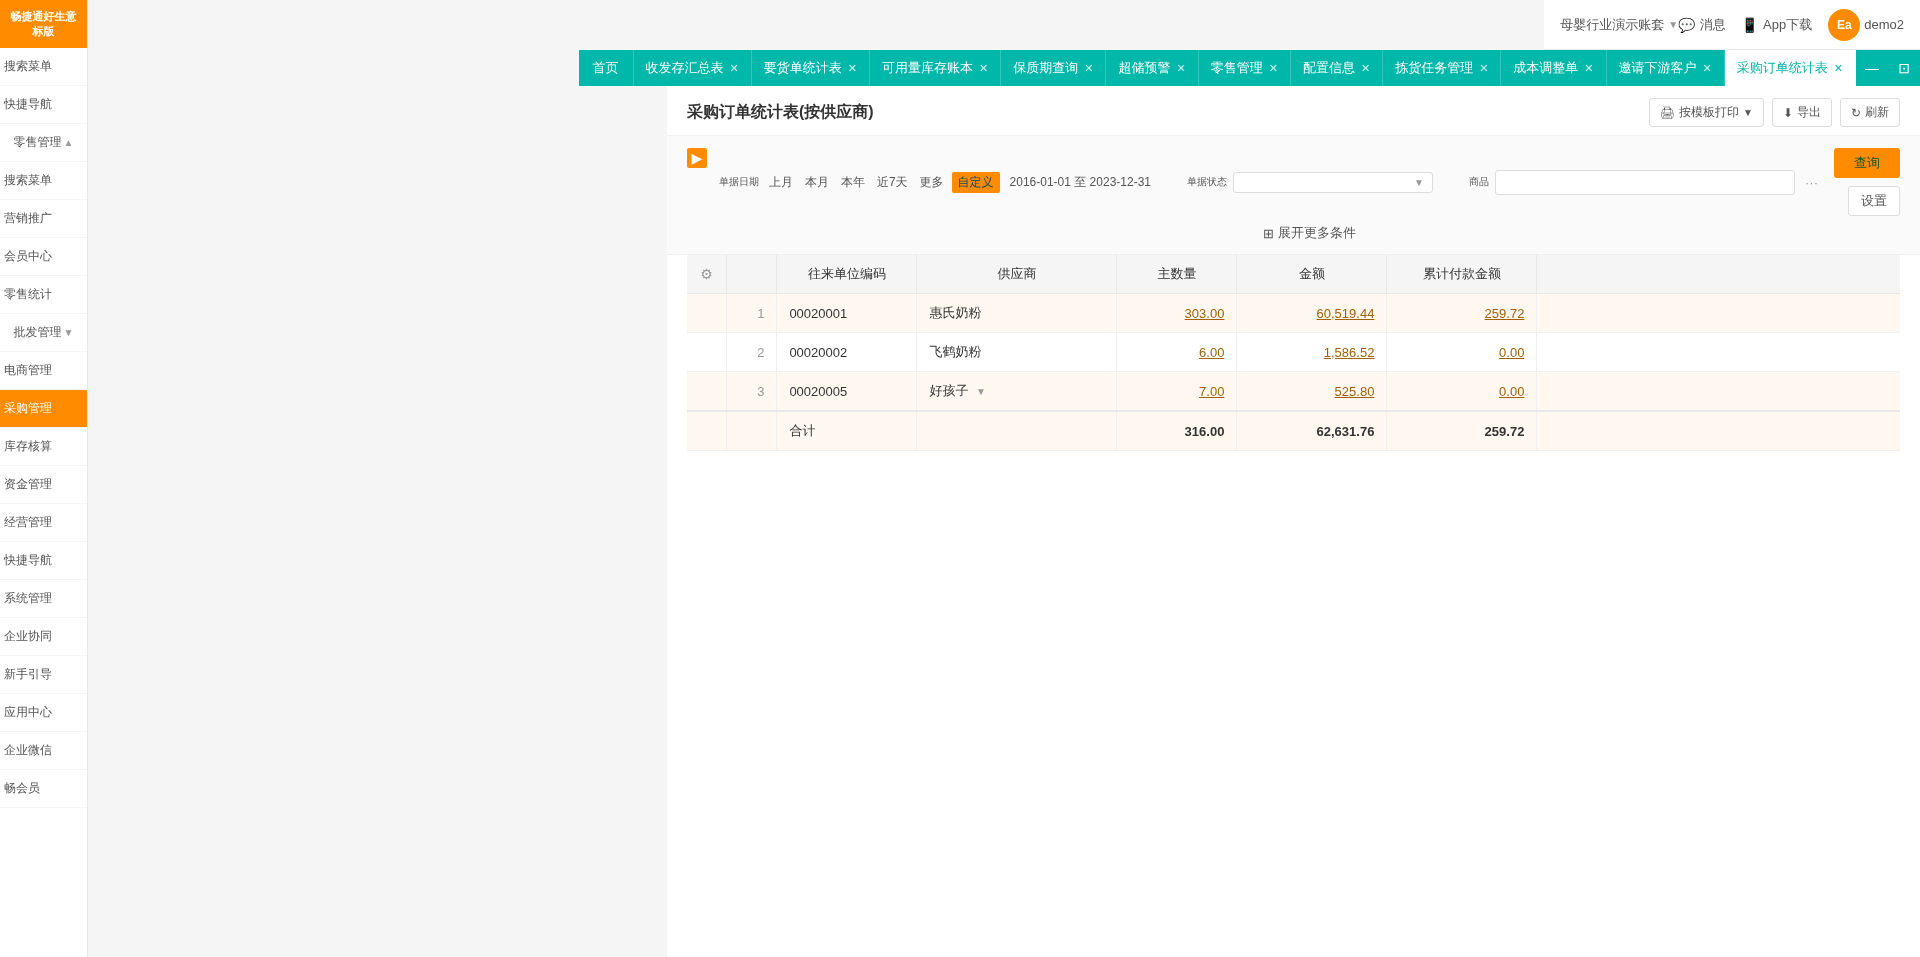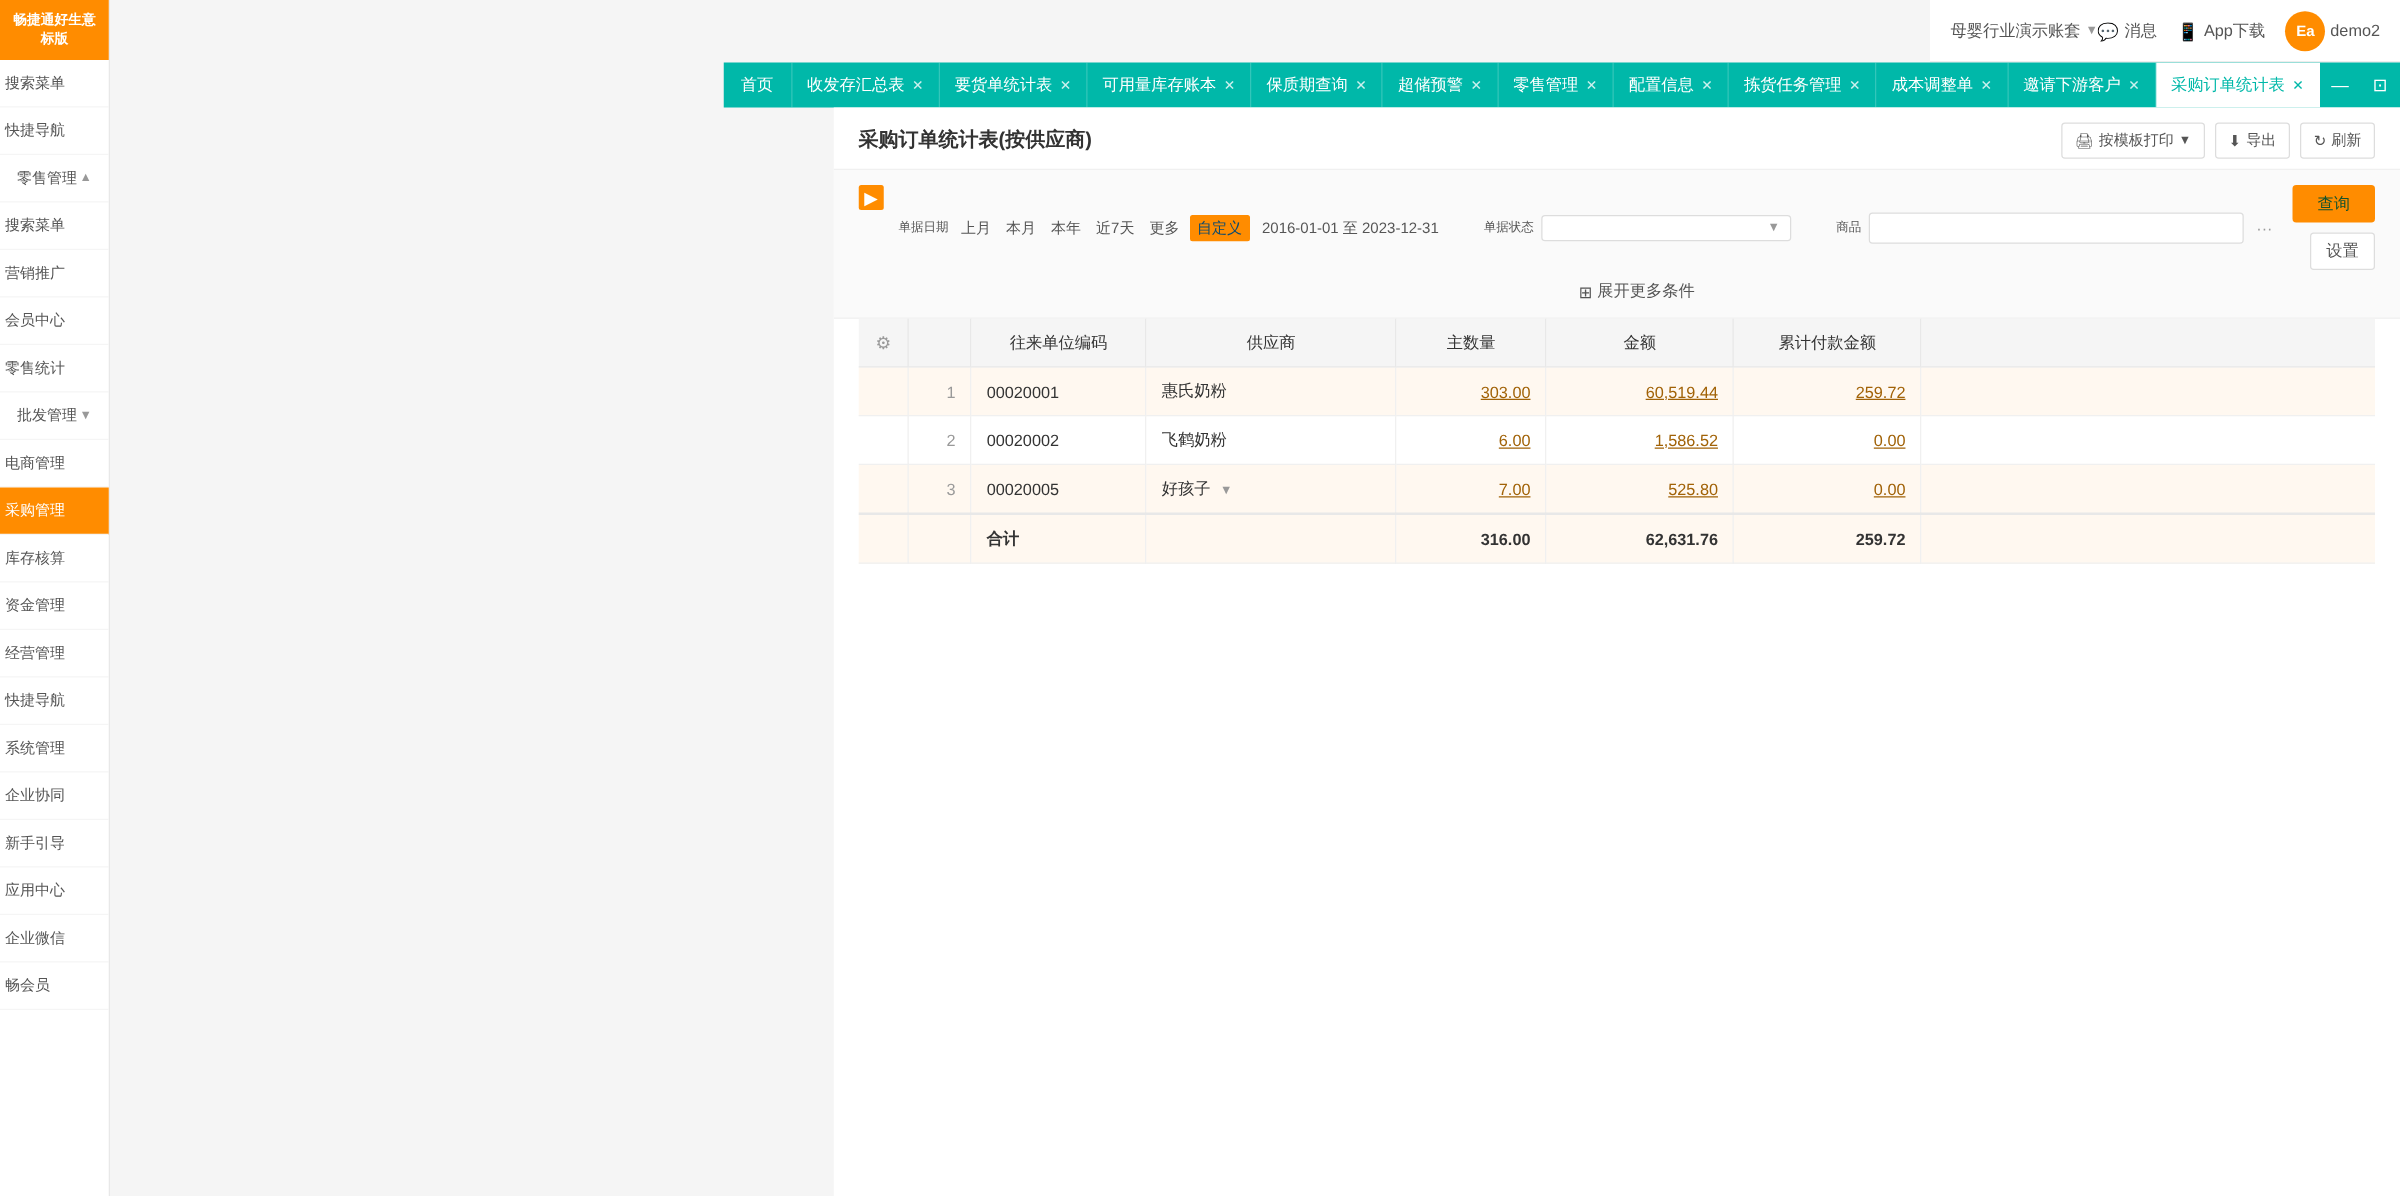--- a/index.html
+++ b/index.html
@@ -369,21 +369,21 @@
       <td class="td-num td-link">7.00</td>
       <td class="td-num td-link">525.80</td>
       <td class="td-num td-link">0.00</td>
       <td></td>
     </tr>
           </tbody>
         <tfoot>
           <tr class="table-footer">
             <td></td>
             <td></td>
-            <td class="td-left" style="font-weight:bold;">合计</td>
+            <td class="td-left" style="font-weight:normal;">合计</td>
             <td></td>
             <td class="td-num" style="font-weight:bold;">316.00</td>
             <td class="td-num" style="font-weight:bold;">62,631.76</td>
             <td class="td-num" style="font-weight:bold;">259.72</td>
             <td></td>
           </tr>
         </tfoot>
       </table>
     </div>
   </div>

